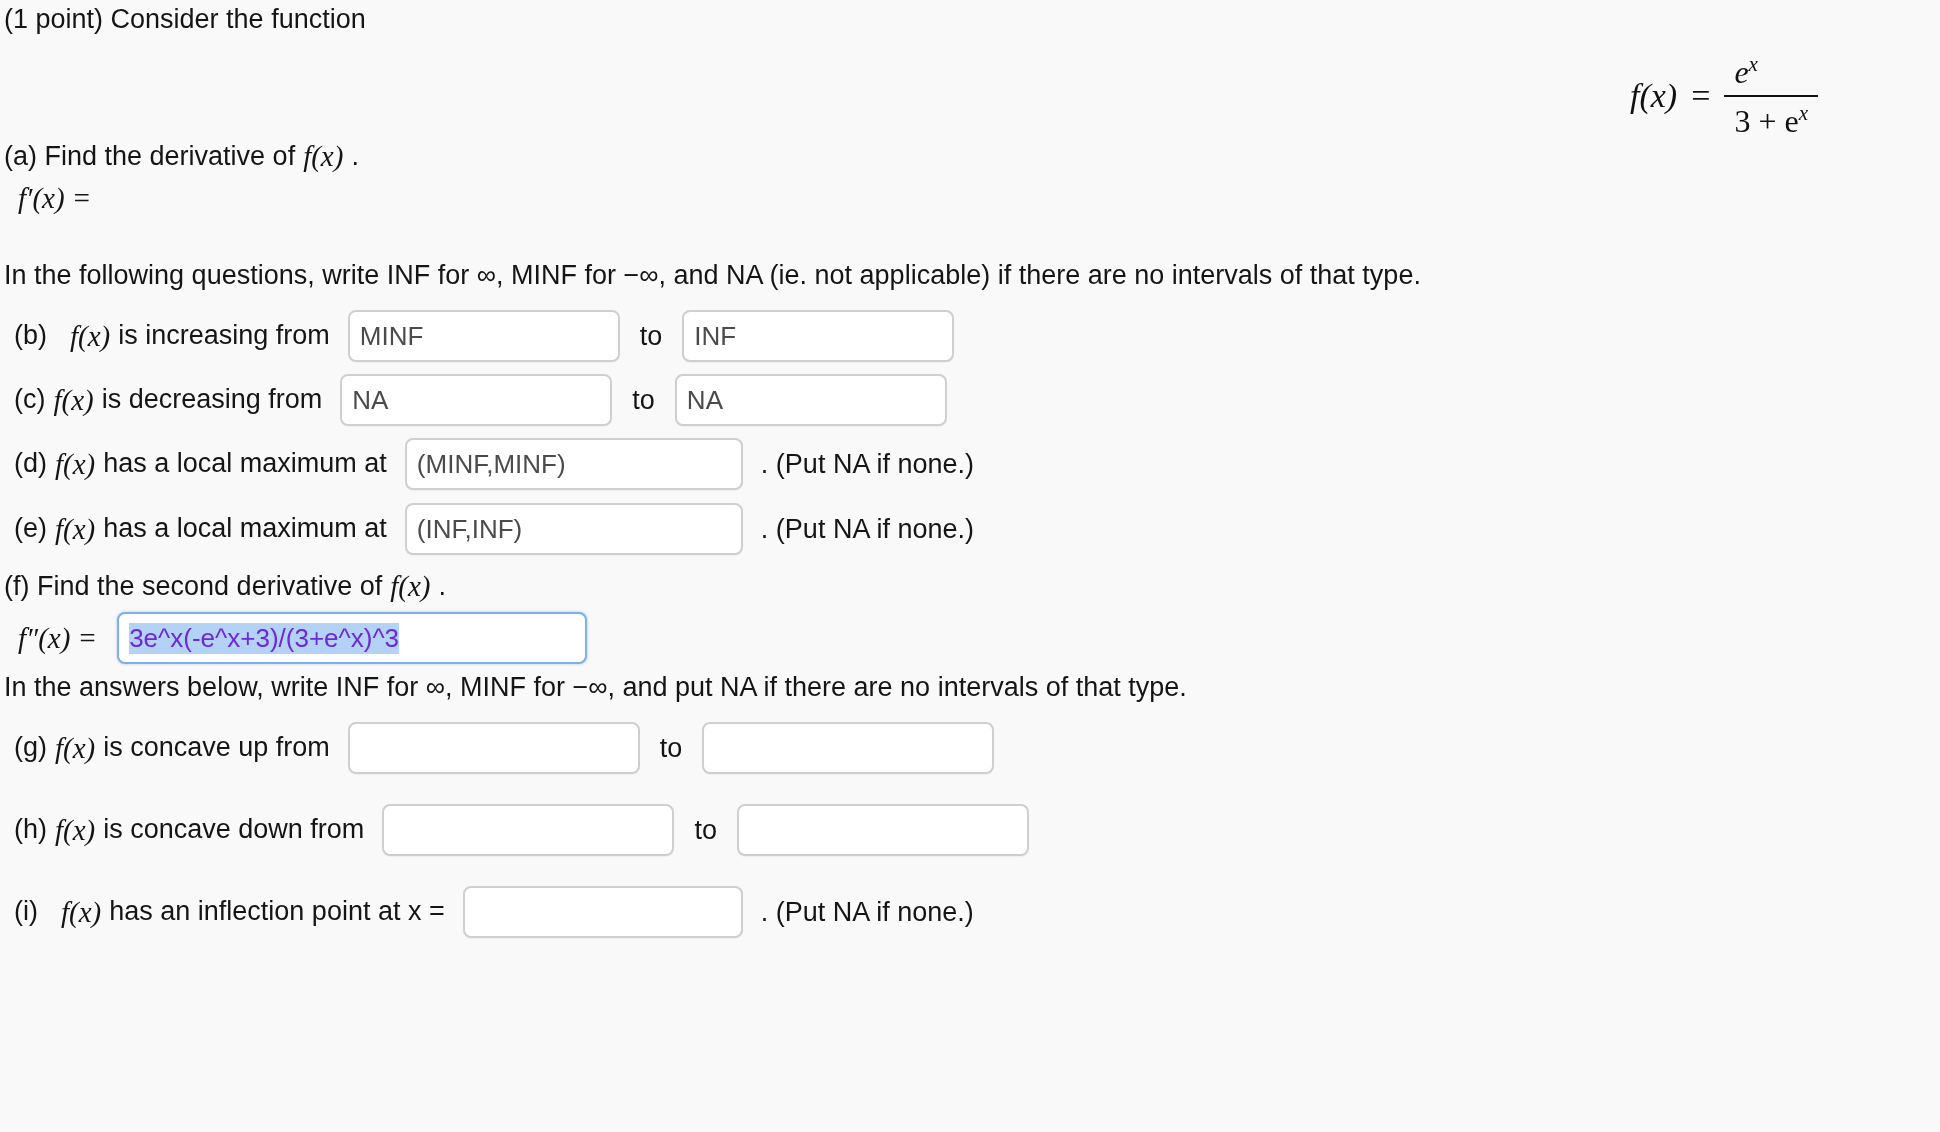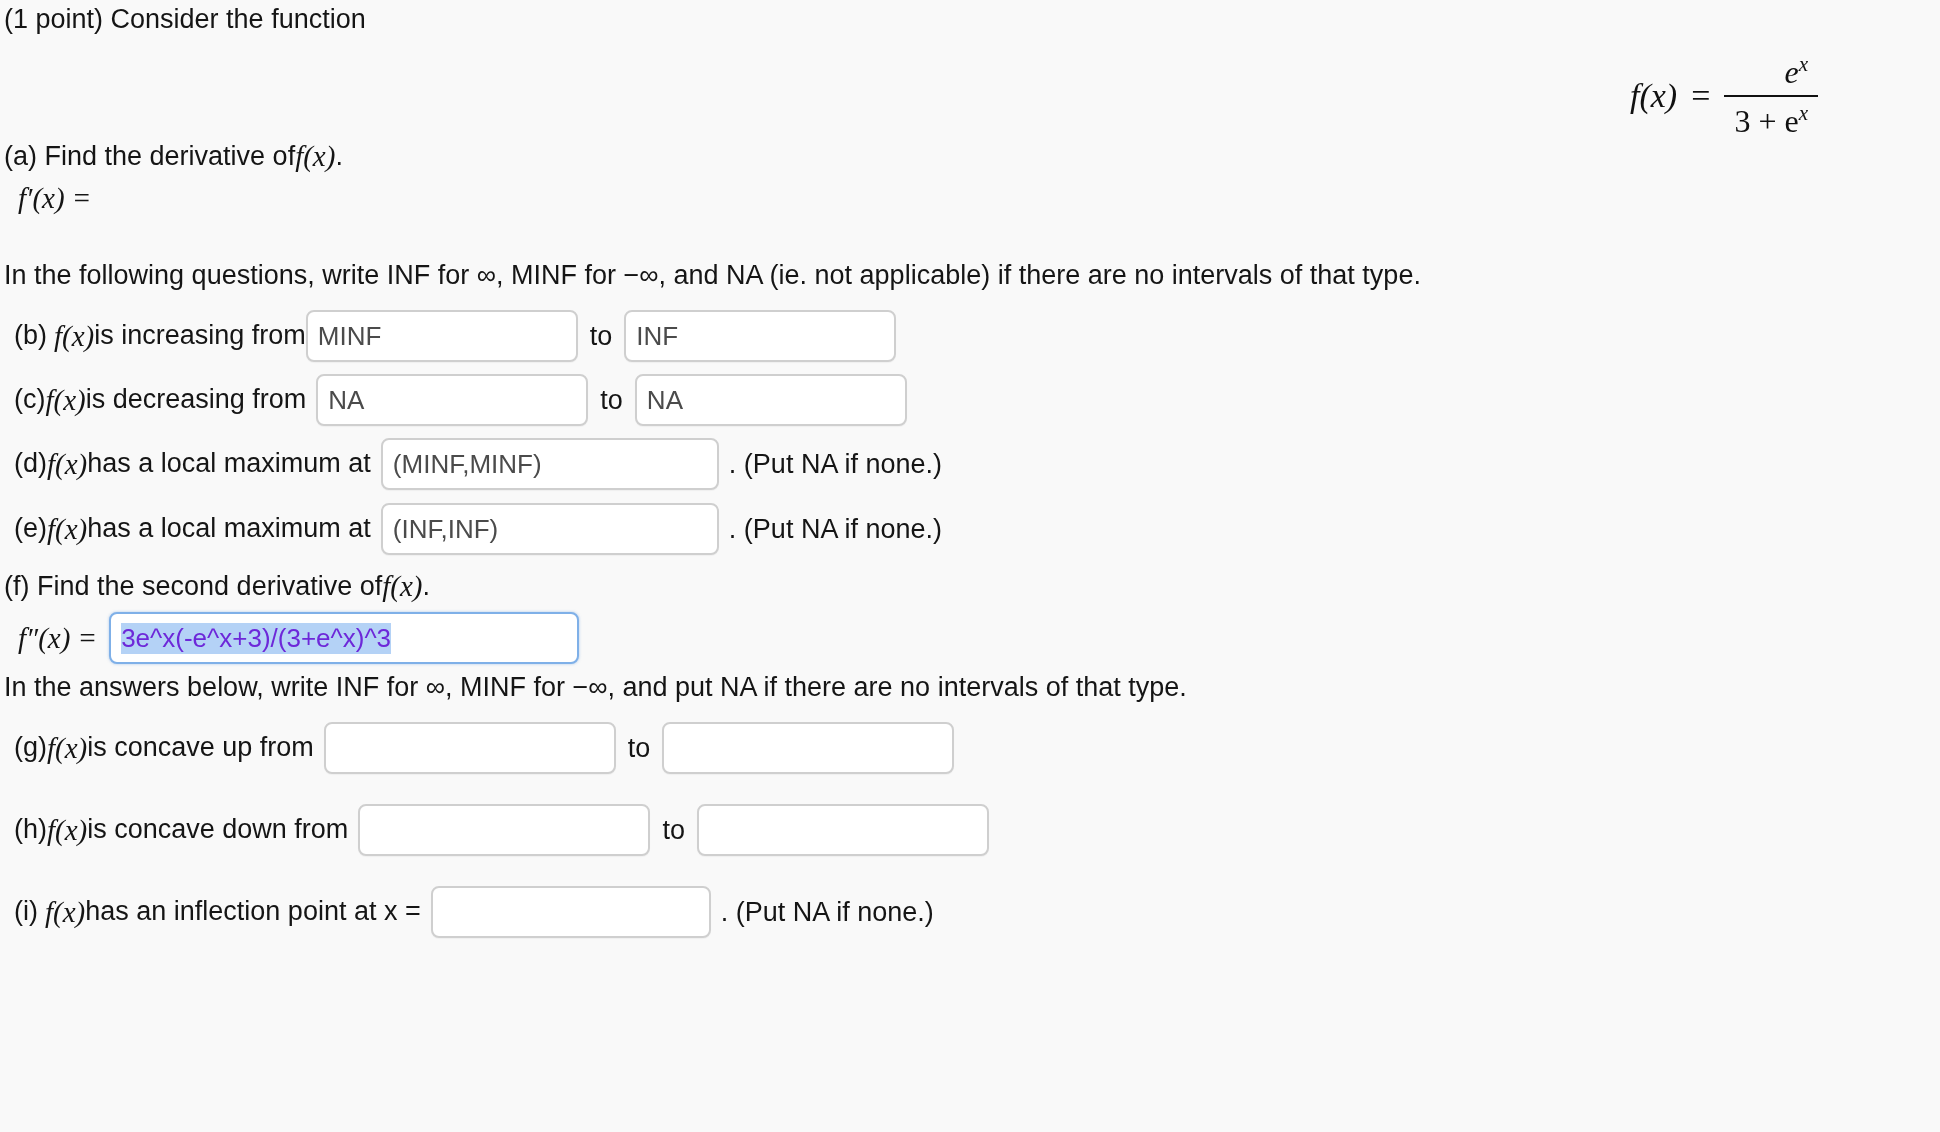--- a/index.html
+++ b/index.html
@@ -56,21 +56,21 @@
     font-family: "Liberation Serif", serif;
     font-style: italic;
     font-size: 34px;
     color: #111;
   }
   .display-eq .lhs { margin-right: 14px; }
   .display-eq .eq { margin-right: 14px; font-style: normal; }
   .frac {
     display: inline-flex;
     flex-direction: column;
-    align-items: flex-end;
+    align-items: flex-start;
     vertical-align: middle;
   }
   .frac .num {
     padding: 0 10px 4px 10px;
     font-size: 32px;
   }
   .frac .bar {
     width: 100%;
     height: 2px;
     background: #111;
@@ -83,20 +83,21 @@
     font-size: 0.66em;
     vertical-align: super;
     font-style: italic;
   }
 
   
   .row {
     position: absolute;
     display: flex;
     align-items: center;
+    gap: 8px;
   }
 
   
   .inp {
     background: #ffffff;
     border: 2px solid #cfcfcf;
     border-radius: 8px;
     height: 52px;
     font-family: "Liberation Sans", sans-serif;
     font-size: 26px;
@@ -160,21 +161,21 @@
   <div class="row" style="left:18px; top:182px;">
     <span class="math" style="margin-right:12px;">f′(x) =</span>
   </div>
 
   <div class="txt" style="position:absolute; left:4px; top:260px;">In the following questions, write INF for ∞, MINF for −∞, and NA (ie. not applicable) if there are no intervals of that type.</div>
 
   <div class="row" style="left:14px; top:310px;">
     <span class="txt">(b)</span>
     <span class="sep"></span>
     <span class="math">f(x)</span>
-    <span class="txt" style="margin-right:0;text-align:center;"> is increasing from</span>
+    <span class="txt" style="margin-right:10px;text-align:center;"> is increasing from</span>
     <span class="inp" style="width:272px;">
       <span class="val">MINF</span>
     </span>
     <span class="to">to</span>
     <span class="inp" style="width:272px;">
       <span class="val">INF</span>
     </span>
   </div>
 
   <div class="row" style="left:14px; top:374px;">

